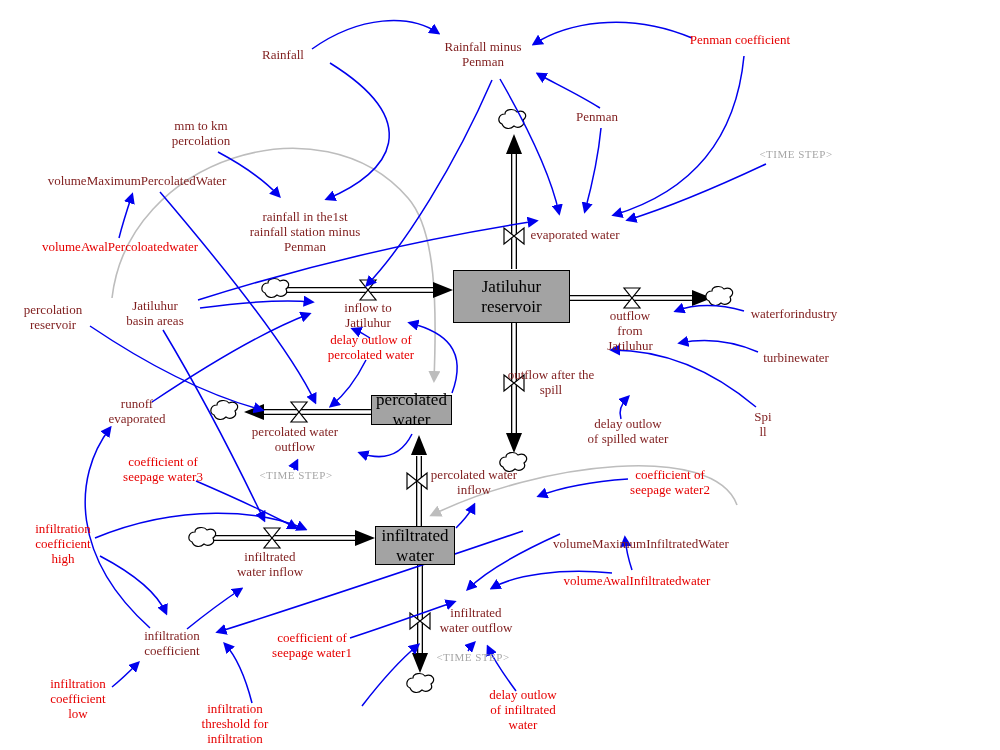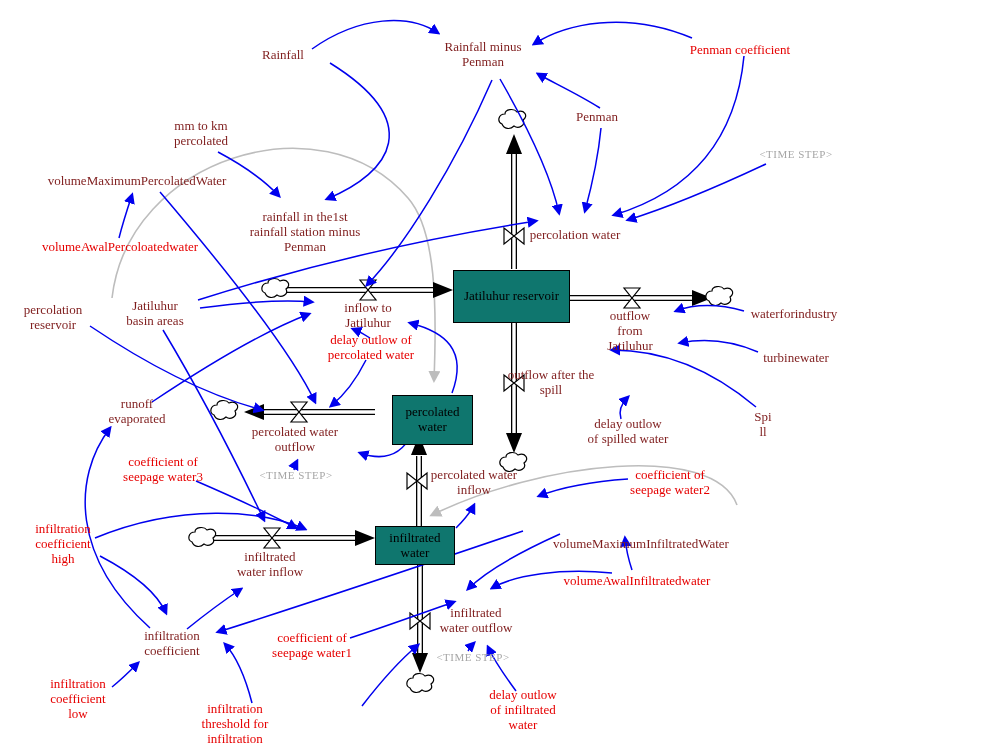--- a/index.html
+++ b/index.html
@@ -3,23 +3,23 @@
 <meta charset="utf-8">
 <style>
   html,body{margin:0;padding:0;background:#fff;}
   .diagram{position:relative;width:1000px;height:750px;background:#fff;overflow:hidden;
            font-family:"Liberation Serif",serif;}
   .diagram svg{position:absolute;left:0;top:0;z-index:1;}
   .label{position:absolute;transform:translate(-50%,-50%);text-align:center;
          white-space:pre-line;font-size:13px;line-height:1.14;color:#7f1d1d;z-index:2;}
   .label.red{color:#e60000;}
   .label.gray{color:#a6a6a6;font-size:11px;letter-spacing:.5px;}
-  .stock{position:absolute;border:1.6px solid #000;background:#0f766e;z-index:2;
+  .stock{position:absolute;border:1.6px solid #000;background:#a3a3a3;z-index:2;
          display:flex;align-items:center;justify-content:center;text-align:center;
-         white-space:pre-line;font-size:13px;line-height:1.15;color:#000;box-sizing:border-box;}
+         white-space:pre-line;font-size:17px;line-height:1.15;color:#000;box-sizing:border-box;}
 </style>
 </head>
 <body>
 
 <div class="diagram" id="canvas">
     <svg width="1000" height="750" viewBox="0 0 1000 750">
 <defs>
 <marker id="mb" viewBox="0 0 10 10" refX="7.5" refY="5" markerWidth="7.5" markerHeight="7.5" orient="auto">
           <path d="M0,0 L10,5 L0,10 z" fill="#0000ee"></path>
         </marker>
@@ -130,47 +130,47 @@
       <path d="M95,538 C180,503 262,510 305,529" fill="none" stroke="#0000ee" stroke-width="1.5" marker-end="url(#mb)"></path>
       <path d="M163,330 C205,400 240,470 264,520" fill="none" stroke="#0000ee" stroke-width="1.5" marker-end="url(#mb)"></path>
       <path d="M362,706 C382,680 400,660 418,645" fill="none" stroke="#0000ee" stroke-width="1.5" marker-end="url(#mb)"></path>
       <path d="M516,691 C502,672 493,658 488,647" fill="none" stroke="#0000ee" stroke-width="1.5" marker-end="url(#mb)"></path>
       <path d="M468,651 C470,648 472,645 474,643" fill="none" stroke="#0000ee" stroke-width="1.5" marker-end="url(#mb)"></path>
       <path d="M560,534 C520,552 487,570 468,589" fill="none" stroke="#0000ee" stroke-width="1.5" marker-end="url(#mb)"></path>
       <path d="M612,573 C560,568 515,575 492,588" fill="none" stroke="#0000ee" stroke-width="1.5" marker-end="url(#mb)"></path>
       <path d="M350,638 C390,625 425,612 454,602" fill="none" stroke="#0000ee" stroke-width="1.5" marker-end="url(#mb)"></path>
     </svg>
     <div class="stock" style="left: 453px; top: 270px; width: 117px; height: 53px;">Jatiluhur reservoir</div>
-    <div class="stock" style="left: 392px; top: 395px; width: 81px; height: 50px;">percolated
+    <div class="stock" style="left: 371px; top: 395px; width: 81px; height: 30px;">percolated
 water</div>
     <div class="stock" style="left: 375px; top: 526px; width: 80px; height: 39px;">infiltrated
 water</div>
     <div class="label" style="left: 368px; top: 316px;">inflow to
 Jatiluhur</div>
-    <div class="label" style="left: 575px; top: 235px;">percolation water</div>
+    <div class="label" style="left: 575px; top: 235px;">evaporated water</div>
     <div class="label" style="left: 630px; top: 331px;">outflow
 from
 Jatiluhur</div>
     <div class="label" style="left: 551px; top: 383px;">outflow after the
 spill</div>
     <div class="label" style="left: 474px; top: 483px;">percolated water
 inflow</div>
     <div class="label" style="left: 295px; top: 440px;">percolated water
 outflow</div>
     <div class="label" style="left: 270px; top: 565px;">infiltrated
 water inflow</div>
     <div class="label" style="left: 476px; top: 621px;">infiltrated
 water outflow</div>
     <div class="label" style="left: 283px; top: 55px;">Rainfall</div>
     <div class="label" style="left: 483px; top: 55px;">Rainfall minus
 Penman</div>
     <div class="label" style="left: 597px; top: 117px;">Penman</div>
-    <div class="label red" style="left: 740px; top: 50px;">Penman coefficient</div>
+    <div class="label red" style="left: 740px; top: 40px;">Penman coefficient</div>
     <div class="label" style="left: 201px; top: 134px;">mm to km
-percolated</div>
+percolation</div>
     <div class="label" style="left: 137px; top: 181px;">volumeMaximumPercolatedWater</div>
     <div class="label red" style="left: 120px; top: 247px;">volumeAwalPercoloatedwater</div>
     <div class="label" style="left: 305px; top: 232px;">rainfall in the1st
 rainfall station minus
 Penman</div>
     <div class="label" style="left: 53px; top: 318px;">percolation
 reservoir</div>
     <div class="label" style="left: 155px; top: 314px;">Jatiluhur
 basin areas</div>
     <div class="label red" style="left: 371px; top: 348px;">delay outlow of

